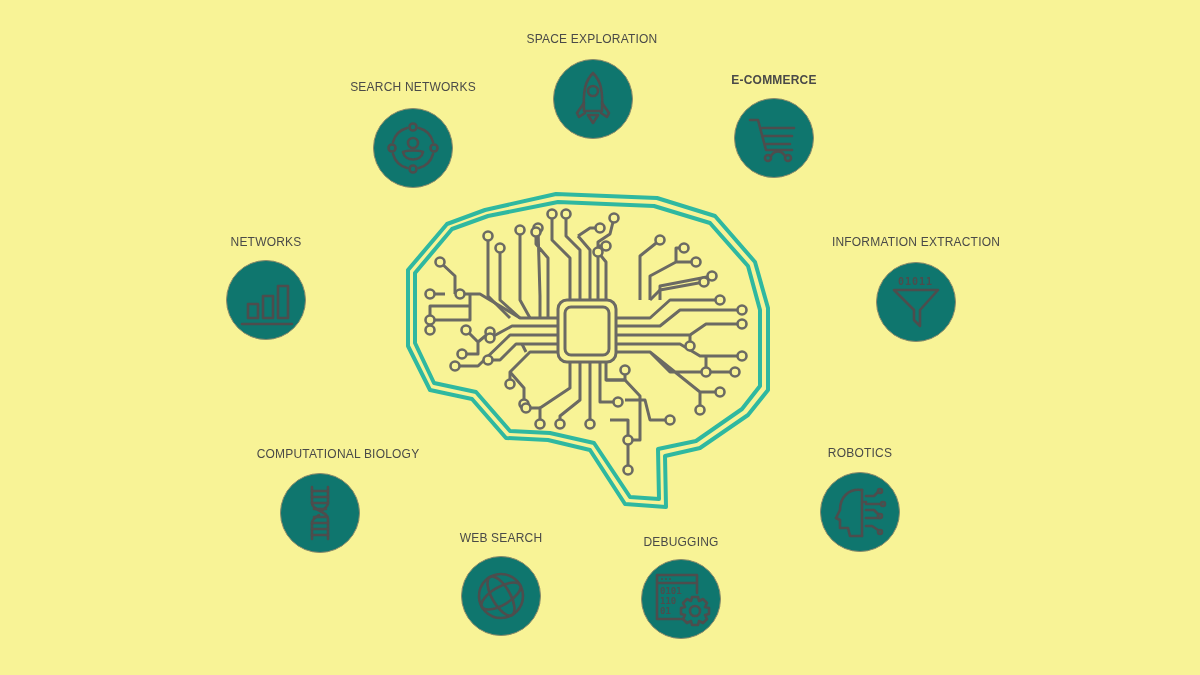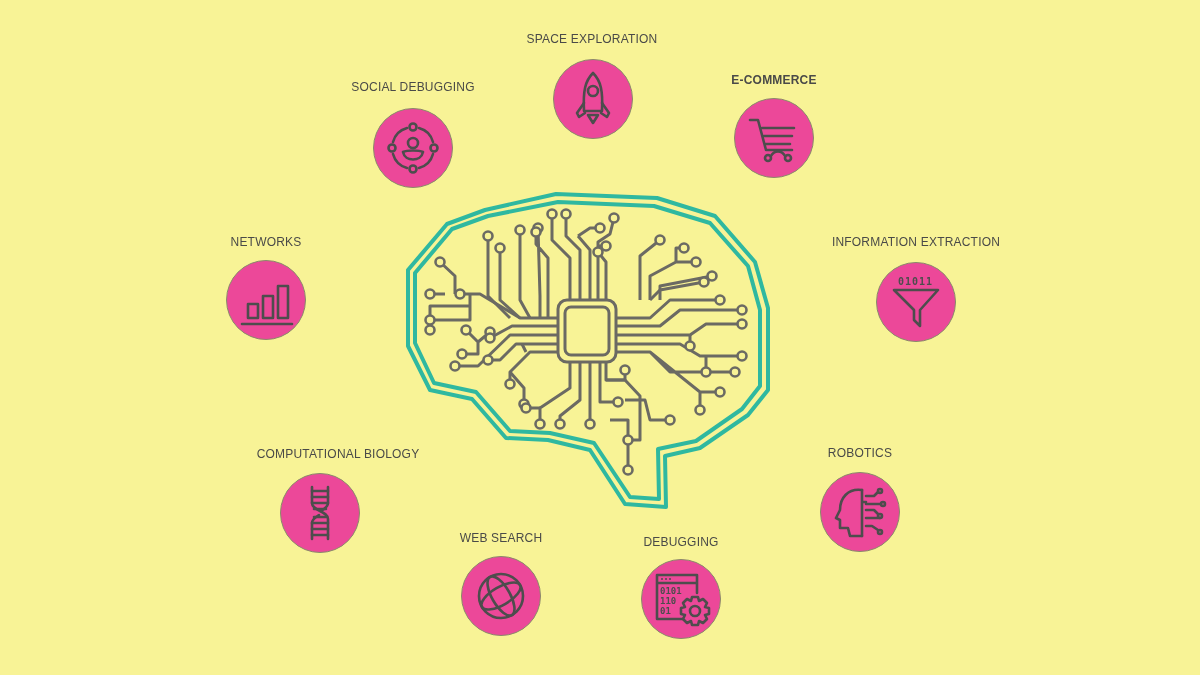--- a/index.html
+++ b/index.html
@@ -1,18 +1,18 @@
 <!DOCTYPE html>
 <html><head>
 <meta charset="utf-8">
 <style>
   html,body{margin:0;padding:0;}
   body{width:1200px;height:675px;background:#f8f396;position:relative;overflow:hidden;font-family:"Liberation Sans",sans-serif;}
   .label{position:absolute;font-size:12px;color:#4a4a48;letter-spacing:0.2px;white-space:nowrap;transform:translateX(-50%);}
-  .node{position:absolute;width:80px;height:80px;border-radius:50%;background:#ec4899;border:1px solid #8a8a6a;box-sizing:border-box;transform:translate(-50%,-50%);display:flex;align-items:center;justify-content:center;}
+  .node{position:absolute;width:80px;height:80px;border-radius:50%;background:#0f766e;border:1px solid #8a8a6a;box-sizing:border-box;transform:translate(-50%,-50%);display:flex;align-items:center;justify-content:center;}
   .node svg{width:64px;height:64px;}
   .ic{fill:none;stroke:#4d4d4d;stroke-width:2.6;stroke-linecap:round;stroke-linejoin:round;}
   .ict{fill:#4d4d4d;font-family:"DejaVu Sans Mono",monospace;font-weight:bold;}
   #brain{position:absolute;left:0;top:0;}
   .trace{fill:none;stroke:#6b6a63;stroke-width:3;stroke-linejoin:round;}
   .pad{fill:#f8f396;stroke:#6b6a63;stroke-width:2.6;}
 </style>
 </head>
 <body>
 
@@ -89,21 +89,21 @@
       <circle class="pad" cx="700" cy="410" r="4.5"></circle>
     <circle class="pad" cx="660" cy="240" r="4.5"></circle>
       <circle class="pad" cx="696" cy="262" r="4.5"></circle>
       <circle class="pad" cx="712" cy="276" r="4.5"></circle>
     <circle class="pad" cx="684" cy="248" r="4.5"></circle>
       <circle class="pad" cx="704" cy="282" r="4.5"></circle>
   </g>
 </svg>
 
 <div class="label" style="left:592px;top:32px;">SPACE EXPLORATION</div>
-<div class="label" style="left:413px;top:80px;">SOCIAL DEBUGGING</div>
+<div class="label" style="left:413px;top:80px;">SEARCH NETWORKS</div>
 <div class="label" style="left:774px;top:73px;font-weight:bold;">E-COMMERCE</div>
 <div class="label" style="left:266px;top:235px;">NETWORKS</div>
 <div class="label" style="left:916px;top:235px;">INFORMATION EXTRACTION</div>
 <div class="label" style="left:320px;top:447px;margin-left:18px;">COMPUTATIONAL BIOLOGY</div>
 <div class="label" style="left:860px;top:446px;">ROBOTICS</div>
 <div class="label" style="left:501px;top:531px;">WEB SEARCH</div>
 <div class="label" style="left:681px;top:535px;">DEBUGGING</div>
 
 <div class="node" style="left:593px;top:99px;">
   <svg viewBox="0 0 64 64">

